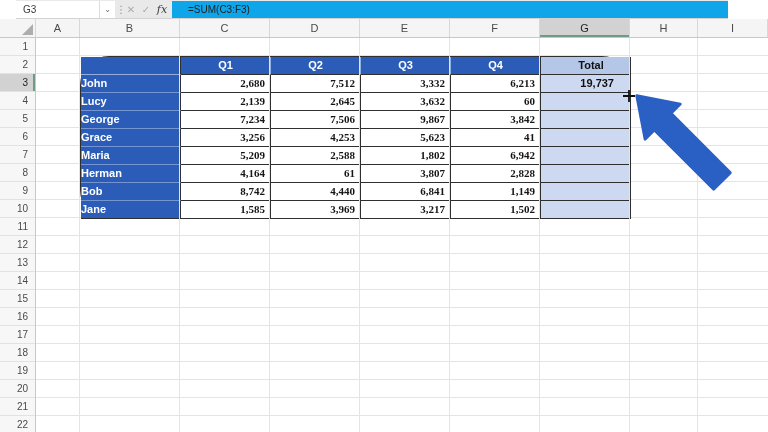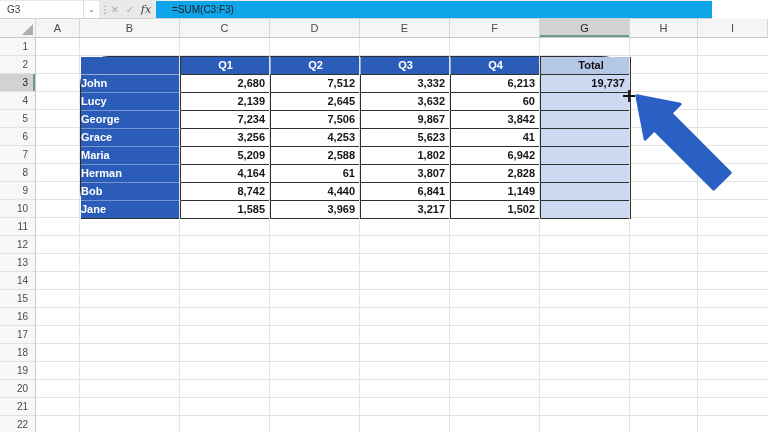--- a/index.html
+++ b/index.html
@@ -1,21 +1,21 @@
 <!DOCTYPE html>
 <html style="--blue: #2B5DB8; --total-head: #B4C7E7; --total-cell: #CDD9F1; --sel-green: #6E9C82;"><head>
 <meta charset="utf-8">
 <style>
   * { margin:0; padding:0; box-sizing:border-box; }
   html,body { width:768px; height:432px; overflow:hidden; background:#fff;
     font-family:"Liberation Sans", sans-serif; }
   #stage { position:relative; width:768px; height:432px; background:#fff; }
 
   
-  .formula-bar { position:absolute; left:0; top:0; width:712px; height:19px;
+  .formula-bar { position:absolute; left:16px; top:0; width:712px; height:19px;
     background:#E9E9E9; border-bottom:1px solid #D2D2D2; }
   .name-box { position:absolute; left:0; top:1px; width:84px; height:17px;
     background:#fff; border-right:1px solid #DDD; font-size:10px; line-height:17px;
     padding-left:7px; color:#3c3c3c; }
   .nb-chevron { position:absolute; left:84px; top:1px; width:15px; height:17px;
     color:#6d6d6d; font-size:8px; line-height:17px; text-align:center; background:#fff; }
   .fb-dots { position:absolute; left:100px; top:1px; width:8px; height:17px;
     color:#8f8f8f; font-size:10px; line-height:17px; text-align:center; }
   .fb-btn { position:absolute; top:1px; width:14px; height:17px; text-align:center;
     line-height:17px; font-size:10px; color:#ACACAC; }
@@ -53,23 +53,23 @@
     font-weight:bold; font-size:11px;border-radius:29px; }
   .cell { line-height:17px; border-right:1px solid #2f2f2f; border-bottom:1px solid #2f2f2f; }
   .c-bluehead { background:var(--blue); color:#fff; text-align:center;
     border-right:1px solid rgba(255,255,255,.5); }
   .c-bluehead.dark-r { border-right:1px solid #2f2f2f; }
   .c-blank { background:var(--blue); border-right:1px solid #2f2f2f;
     border-bottom:1px solid rgba(255,255,255,.5); }
   .c-name { background:var(--blue); color:#fff; 
     border-bottom:1px solid rgba(255,255,255,.35); }
   .c-name.last { border-bottom:1px solid #2f2f2f; }
-  .c-data { background:#fff; color:#161616; text-align:right; padding-right:5px; }
+  .c-data { background:#fff; color:#161616; text-align:right; padding-right:5px;font-family:Liberation Serif, serif; }
   .c-total-head { background:var(--total-head); color:#111; text-align:center;padding-left:11px; }
-  .c-total { background:var(--total-cell); color:#111; text-align:right; padding-right:5px; }
+  .c-total { background:var(--total-cell); color:#111; text-align:right; padding-right:16px; }
 
   
   .plus-cursor { position:absolute; left:622px; top:89px; }
   .big-arrow { position:absolute; left:633px; top:92px; }
 </style>
 </head>
 <body>
 
 <div id="stage">
 

